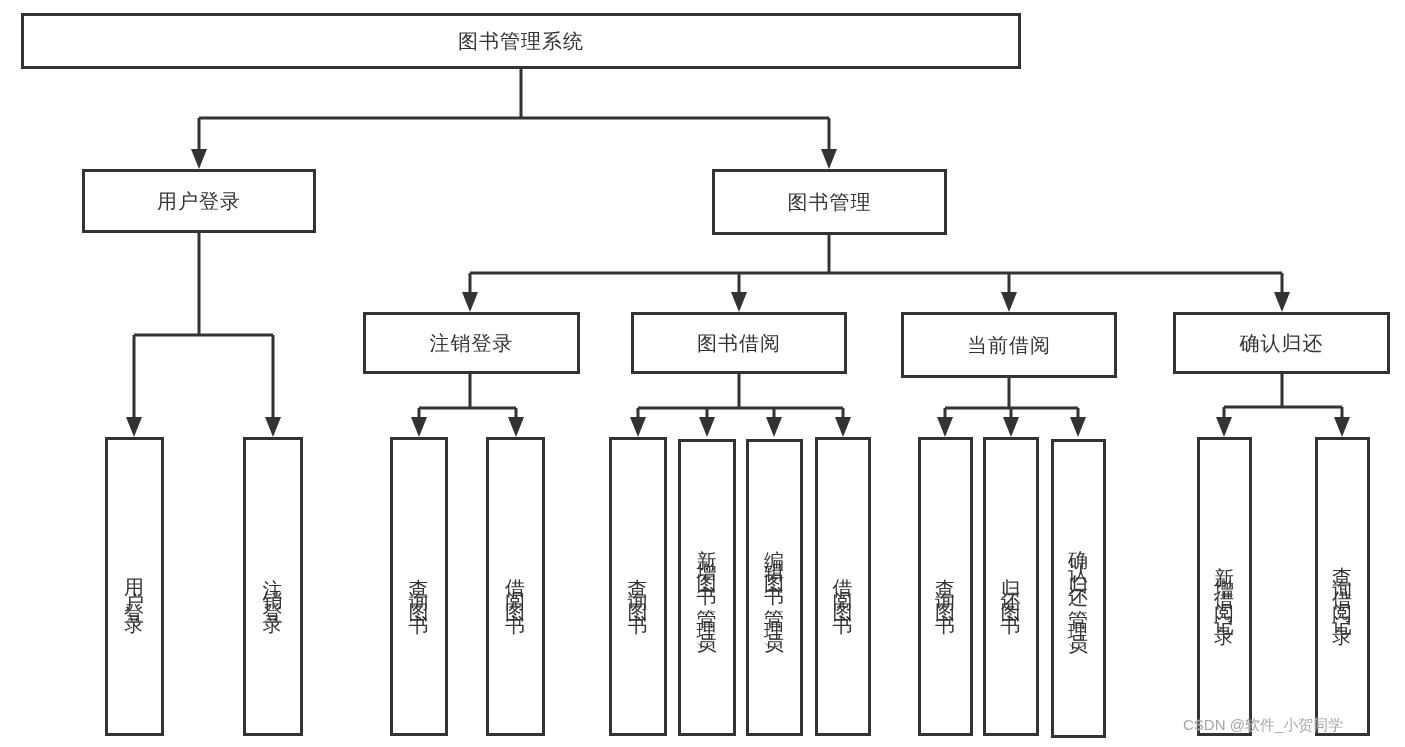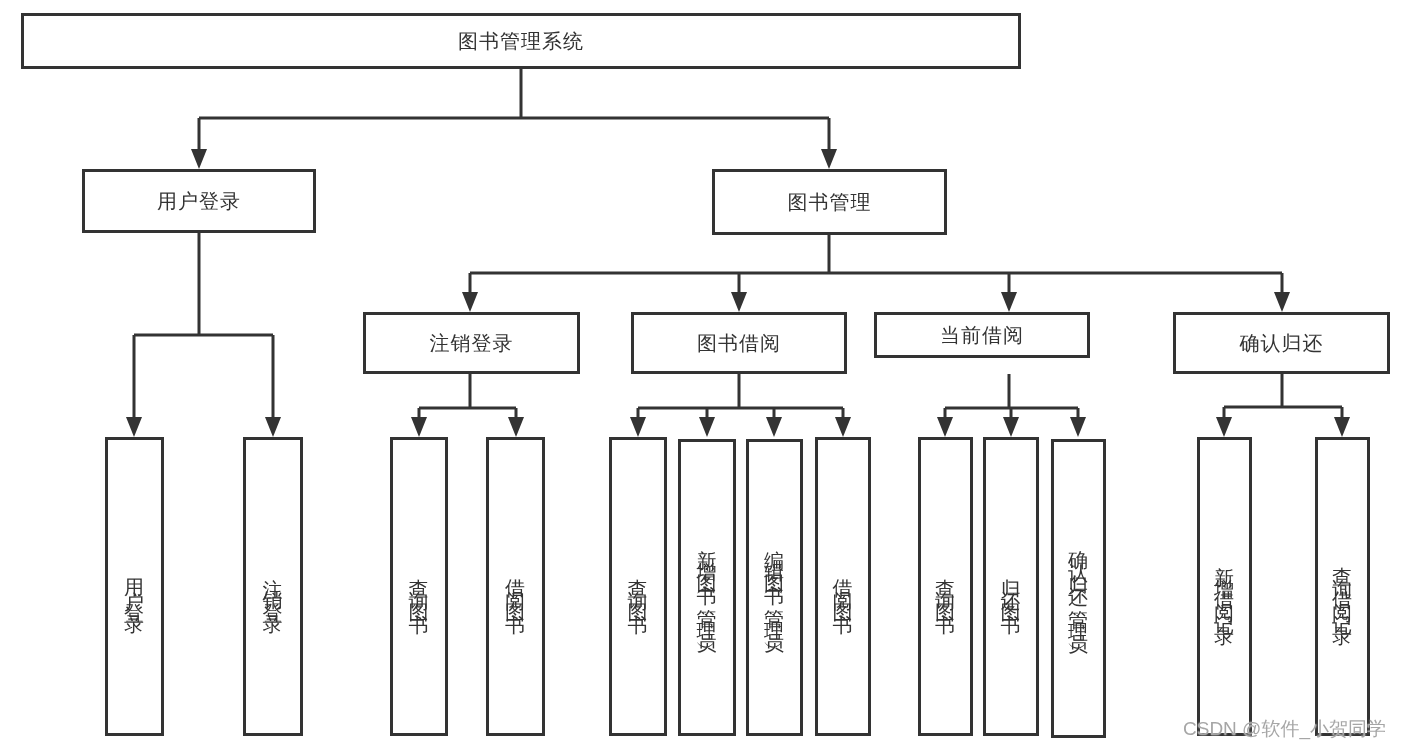--- a/index.html
+++ b/index.html
@@ -46,21 +46,21 @@
     line-height: 1;
   }
   .v-box span {
     display: block;
   }
   .watermark {
     position: absolute;
     left: 1183px;
     top: 716px;
     width: 218px;
-    font-size: 19px;
+    font-size: 15px;
     color: #a6a6a6;
     white-space: nowrap;
     text-shadow: 0 0 2px #ffffff;
   }
 </style>
 </head>
 <body>
 
 <div id="canvas">
 
@@ -114,21 +114,21 @@
   <div class="box h-box" style="left:712px; top:169px; width:235px; height:66px;">
     <span>图书管理</span>
   </div>
 
   <div class="box h-box" style="left:363px; top:312px; width:217px; height:62px;">
     <span>注销登录</span>
   </div>
   <div class="box h-box" style="left:631px; top:312px; width:216px; height:62px;align-items:center;">
     <span>图书借阅</span>
   </div>
-  <div class="box h-box" style="left:874px; top:312px; width:216px; height:46px;">
+  <div class="box h-box" style="left:901px; top:312px; width:216px; height:66px;">
     <span>当前借阅</span>
   </div>
   <div class="box h-box" style="left:1173px; top:312px; width:217px; height:62px;">
     <span>确认归还</span>
   </div>
 
   <div class="box v-box" style="left:105px; top:437px; width:59px; height:299px;">
     <span>用户登录</span>
   </div>
   <div class="box v-box" style="left:243px; top:437px; width:60px; height:299px;">

